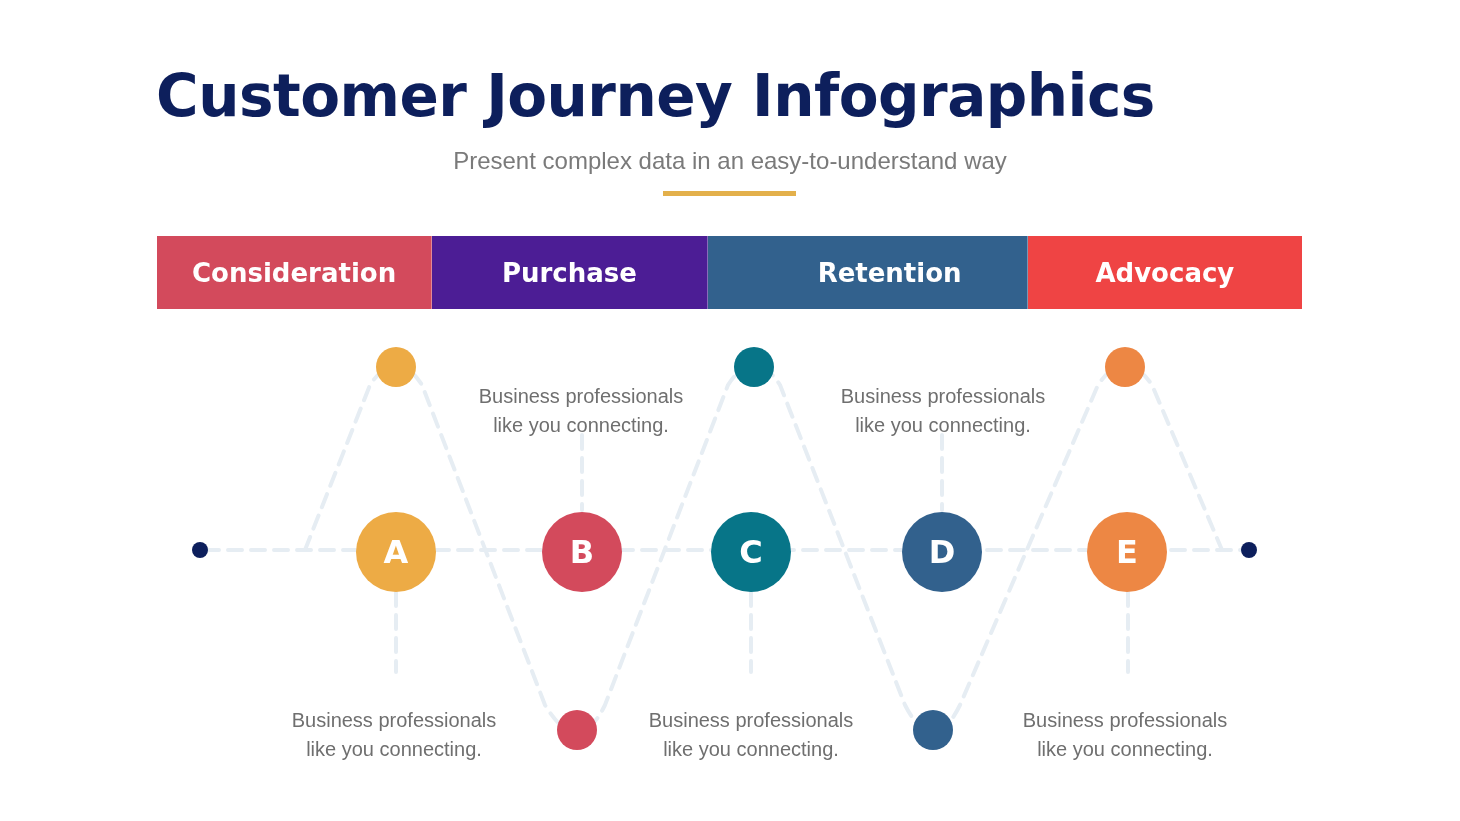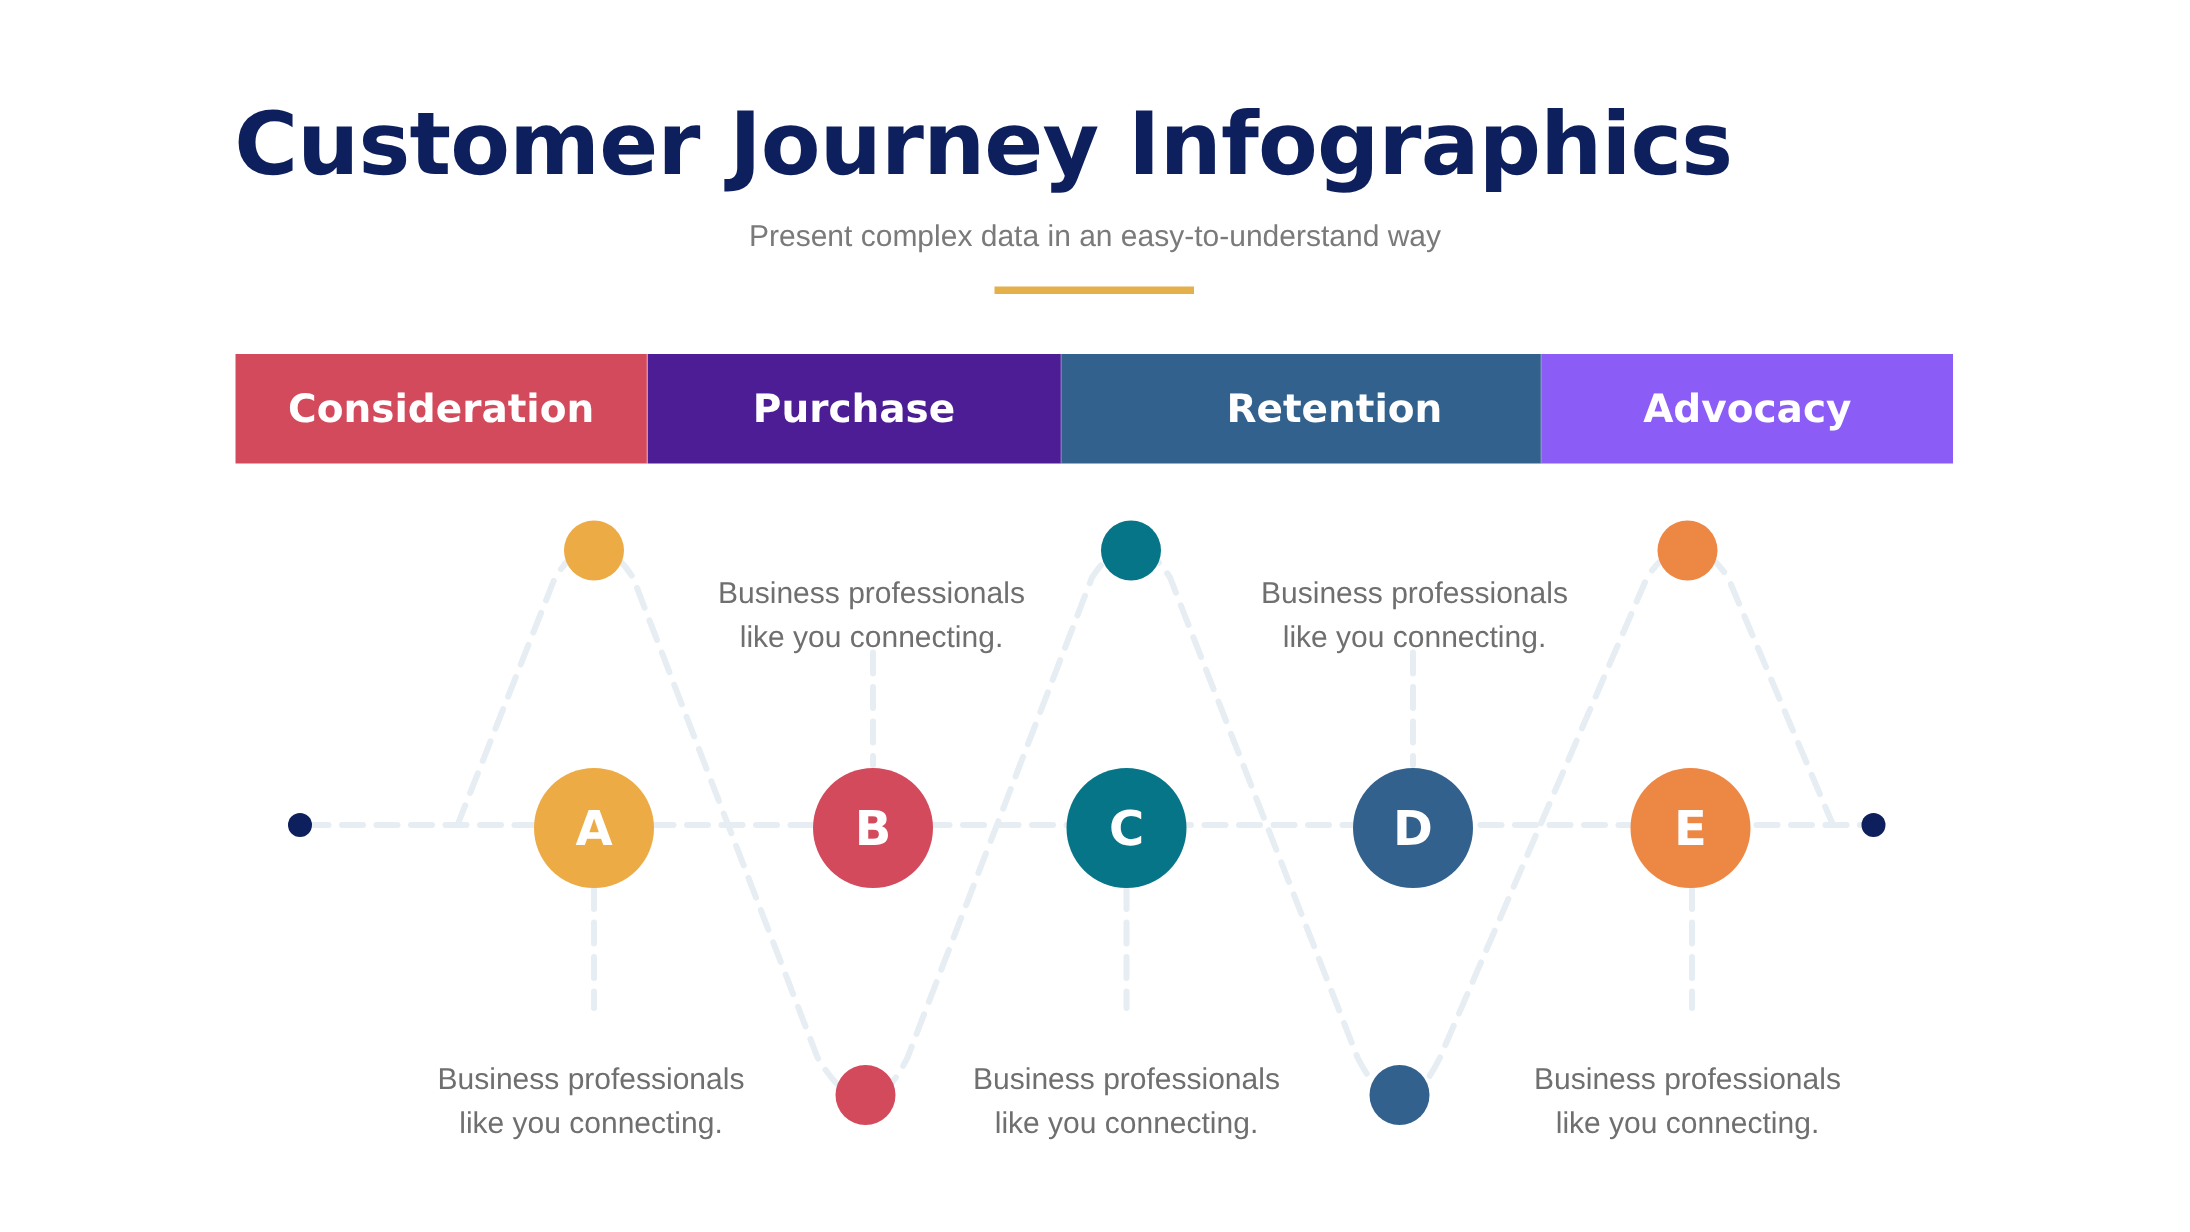--- a/index.html
+++ b/index.html
@@ -1,18 +1,18 @@
 <!DOCTYPE html>
 <html><head>
 <meta charset="utf-8">
 <style>
   html, body { margin: 0; padding: 0; background: #ffffff; }
   body { width: 1460px; height: 821px; position: relative; overflow: hidden; font-family: "DejaVu Sans", sans-serif; }
   .title { position: absolute; left: 0; width: 1311px; top: 62px; text-align: center; font-size: 58px; font-weight: bold; color: #0d1f5c; letter-spacing: -0.5px; }
-  .subtitle { position: absolute; left: 0; width: 1460px; top: 147px; text-align: center; font-size: 20px; color: #7a7a7a; font-family: "Liberation Sans", sans-serif; }
+  .subtitle { position: absolute; left: 0; width: 1460px; top: 147px; text-align: center; font-size: 24px; color: #7a7a7a; font-family: "Liberation Sans", sans-serif; }
   .accent-bar { position: absolute; left: 663px; top: 191px; width: 133px; height: 5px; }
   .stage-bar { position: absolute; left: 157px; top: 236px; width: 1145px; height: 73px; display: flex; }
   .stage { flex: 1; display: flex; align-items: center; justify-content: center; color: #ffffff; font-weight: bold; font-size: 26px; font-family: "DejaVu Sans", sans-serif; border-right: 1px solid rgba(255,255,255,0.35); }
   .stage:last-child { border-right: none; }
   svg.lines { position: absolute; left: 0; top: 0; }
   .node { position: absolute; border-radius: 50%; display: flex; align-items: center; justify-content: center; color: #fff; font-weight: bold; font-size: 32px; }
   .dot { position: absolute; border-radius: 50%; }
   .desc { position: absolute; width: 260px; text-align: center; font-size: 20px; line-height: 29px; color: #6f6f6f; font-family: "Liberation Sans", sans-serif; margin-top: 20px; }
 </style>
 </head>
@@ -25,21 +25,21 @@
 <div class="stage-bar">
   <div class="stage" style="background:#d34a5c;">
       <span>Consideration</span>
     </div>
   <div class="stage" style="background:#4c1d95;">
       <span>Purchase</span>
     </div>
   <div class="stage" style="background:#32618d;padding-left:45px;">
       <span>Retention</span>
     </div>
-  <div class="stage" style="background:#8b5cf6;">
+  <div class="stage" style="background:#ef4444;">
       <span>Advocacy</span>
     </div>
 </div>
 
 <svg class="lines" width="1460" height="821">
   <g fill="none" stroke="#e6edf3" stroke-width="4" stroke-dasharray="14 9" stroke-linecap="round">
 
     <line x1="205" y1="550" x2="1245" y2="550"></line>
 
     <path d="M305,550 L370,385 Q396,345 422,385

